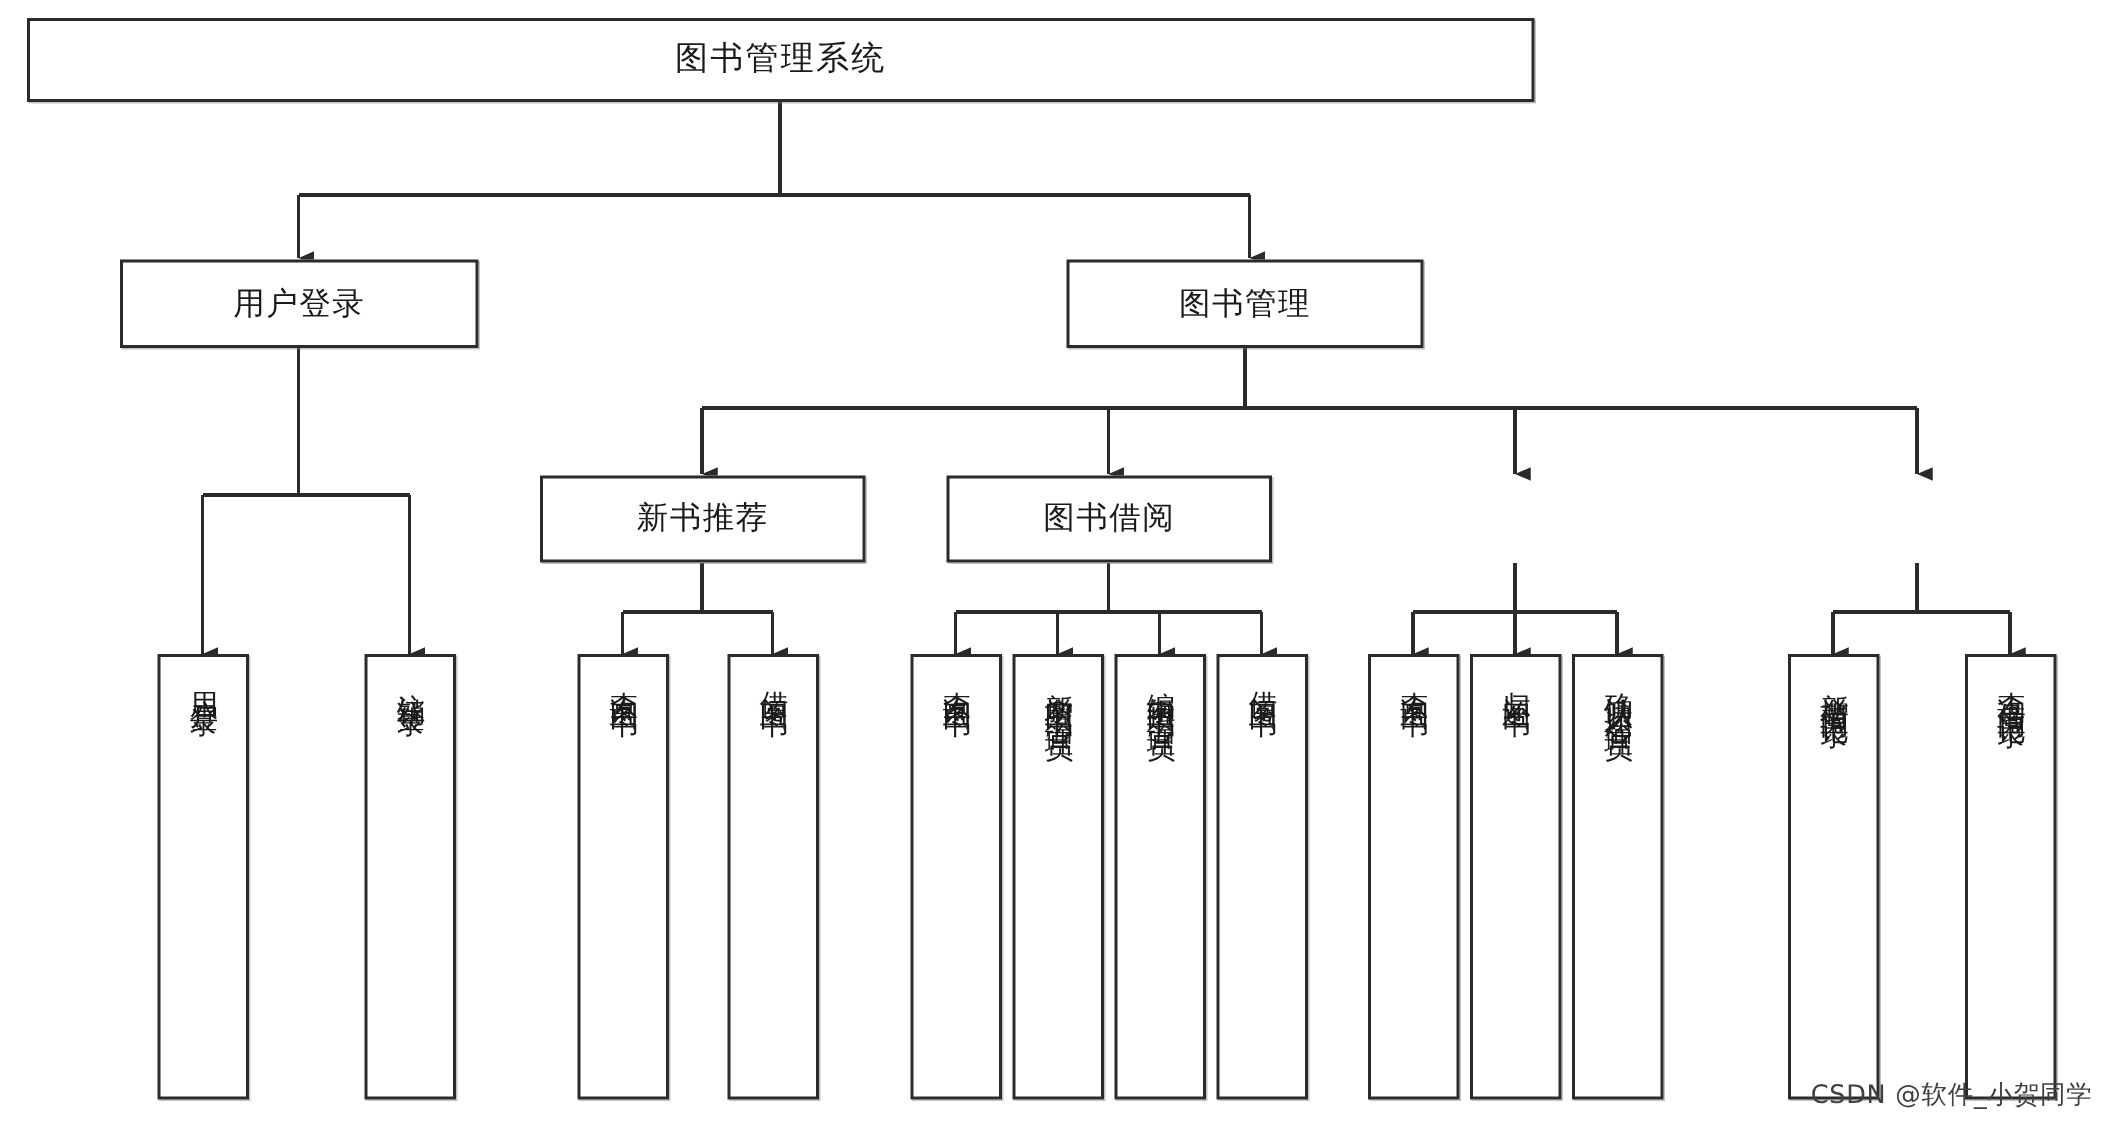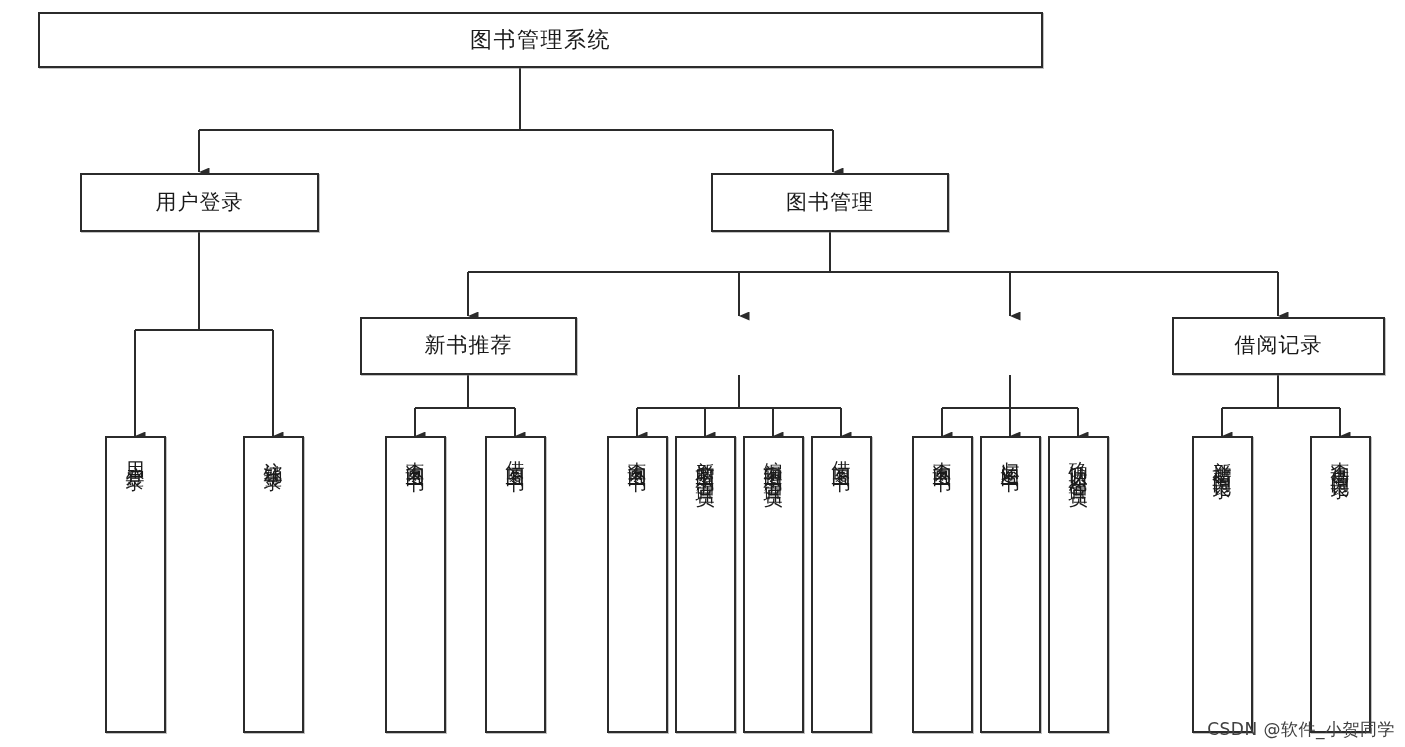--- a/index.html
+++ b/index.html
@@ -130,36 +130,36 @@
       <path d="M1010,408 L1010,436" marker-end="url(#arrowhead)"></path>
       <path d="M1078,408 L1078,436" marker-end="url(#arrowhead)"></path>
 
       <path d="M1278,375 L1278,408"></path>
       <path d="M1222,408 L1340,408"></path>
       <path d="M1222,408 L1222,436" marker-end="url(#arrowhead)"></path>
       <path d="M1340,408 L1340,436" marker-end="url(#arrowhead)"></path>
     </g>
   </svg>
 
-  <div class="node horiz root" style="left:18px; top:12px; width:1005px; height:56px;margin-left:20px;">
+  <div class="node horiz root" style="left:18px; top:12px; width:1005px; height:56px;">
     <span class="node-label">图书管理系统</span>
   </div>
 
   <div class="node horiz" style="left:80px; top:173px; width:239px; height:59px;">
     <span class="node-label">用户登录</span>
   </div>
   <div class="node horiz" style="left:711px; top:173px; width:238px; height:59px;">
     <span class="node-label">图书管理</span>
   </div>
 
   <div class="node horiz" style="left:360px; top:317px; width:217px; height:58px;">
     <span class="node-label">新书推荐</span>
   </div>
-  <div class="node horiz" style="left:1172px; top:317px; width:213px; height:58px;">
-    <span class="node-label">借阅记录</span>
+  <div class="node horiz" style="left:631px; top:317px; width:217px; height:58px;">
+    <span class="node-label">图书借阅</span>
   </div>
 
   <div class="node leaf" style="left:105px; top:436px; width:61px; height:297px;">
     <span class="node-label">用户登录</span>
   </div>
   <div class="node leaf" style="left:243px; top:436px; width:61px; height:297px;">
     <span class="node-label">注销登录</span>
   </div>
 
   <div class="node leaf" style="left:385px; top:436px; width:61px; height:297px;">

